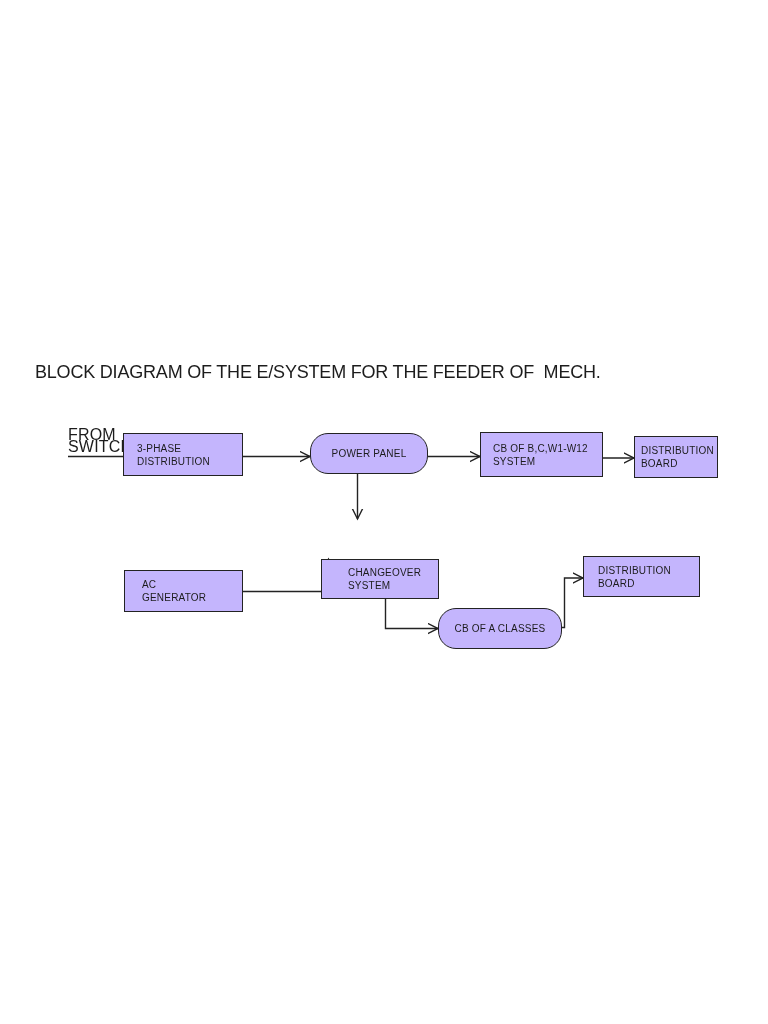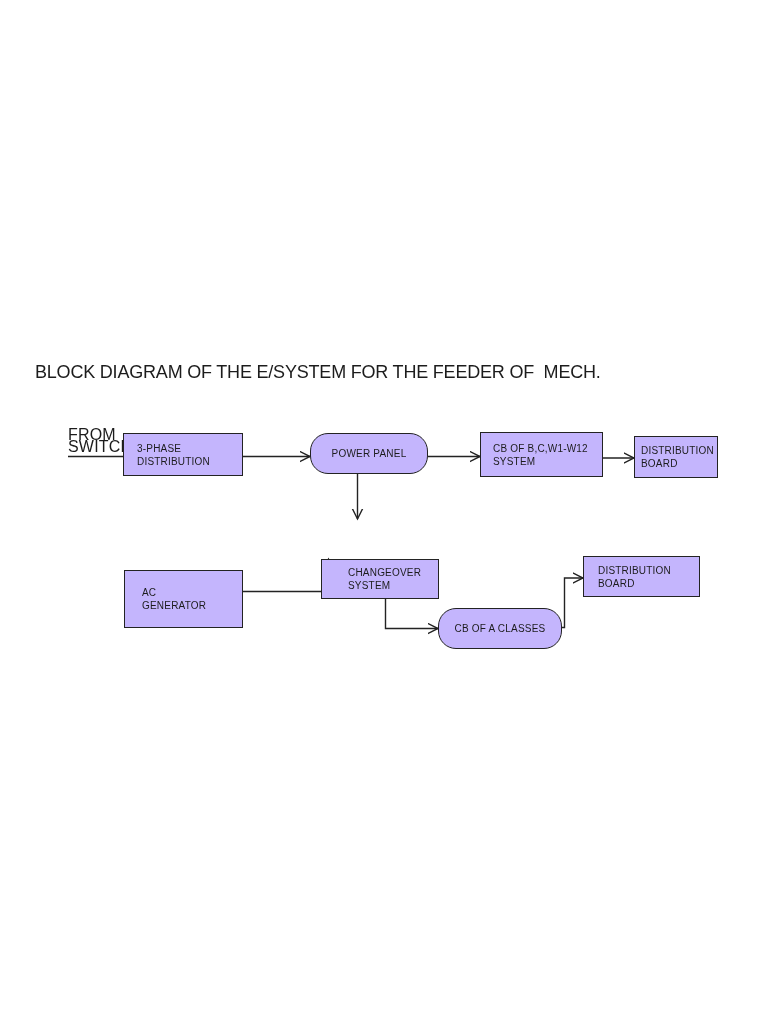--- a/index.html
+++ b/index.html
@@ -86,21 +86,21 @@
         <div>SYSTEM</div>
       </div>
       <div class="box" style="left: 634px; top: 436px; width: 84px; height: 42px; padding-left: 6px; border-color: rgb(35, 35, 35); color: rgb(28, 28, 28);">
         <div>DISTRIBUTION</div>
         <div>BOARD</div>
       </div>
       <div class="box" style="left: 321px; top: 519px; width: 118px; height: 40px; padding-left: 26px; border-color: rgb(35, 35, 35); color: rgb(28, 28, 28); margin-top: 40px;">
         <div>CHANGEOVER</div>
         <div>SYSTEM</div>
       </div>
-      <div class="box" style="left: 124px; top: 570px; width: 119px; height: 58px; padding-left: 17px; border-color: rgb(35, 35, 35); color: rgb(28, 28, 28);">
+      <div class="box" style="left: 124px; top: 570px; width: 119px; height: 42px; padding-left: 17px; border-color: rgb(35, 35, 35); color: rgb(28, 28, 28);">
         <div>AC</div>
         <div>GENERATOR</div>
       </div>
       <div class="box center" style="left: 438px; top: 608px; width: 124px; height: 41px; border-color: rgb(35, 35, 35); color: rgb(28, 28, 28);">
         <div>CB OF A CLASSES</div>
       </div>
       <div class="box" style="left: 583px; top: 556px; width: 117px; height: 41px; padding-left: 14px; border-color: rgb(35, 35, 35); color: rgb(28, 28, 28);">
         <div>DISTRIBUTION</div>
         <div>BOARD</div>
       </div>

